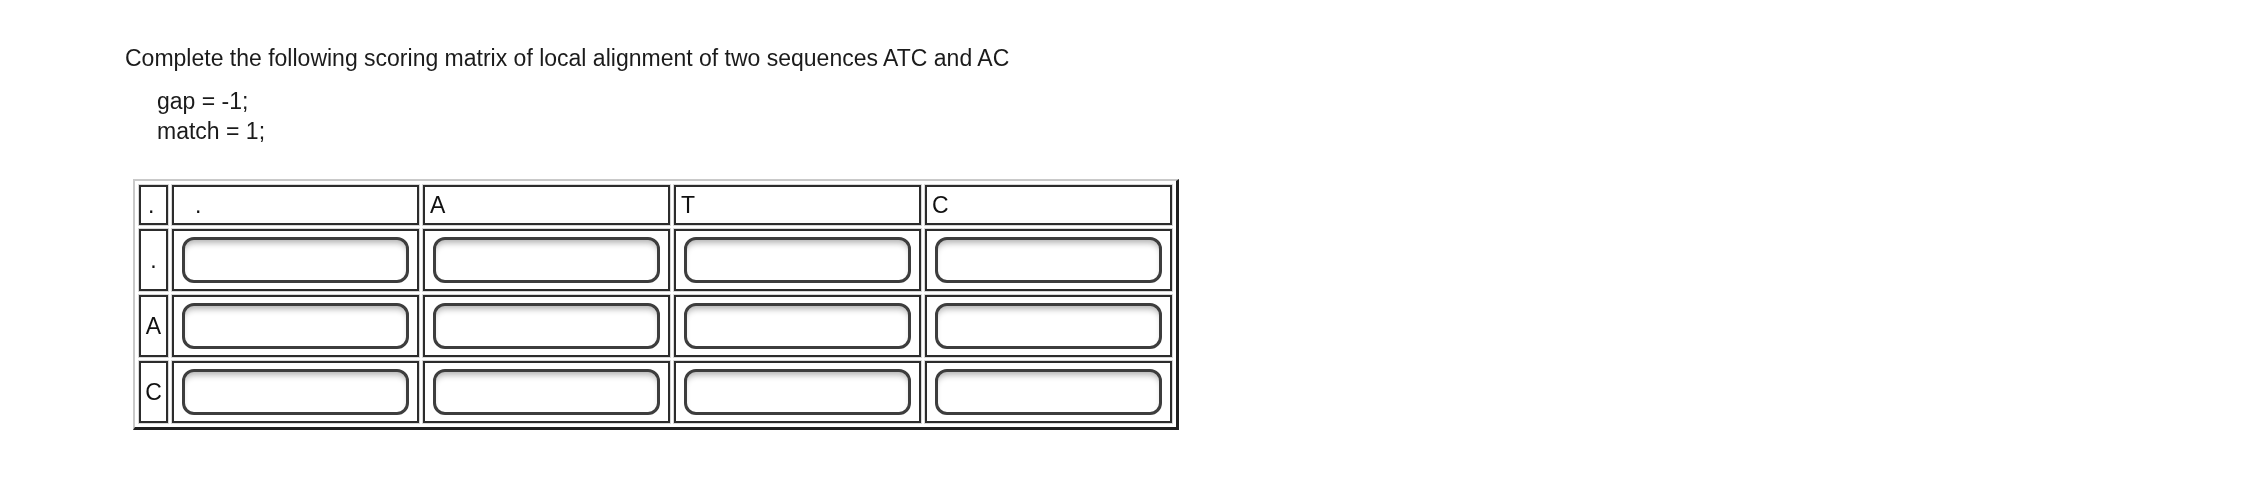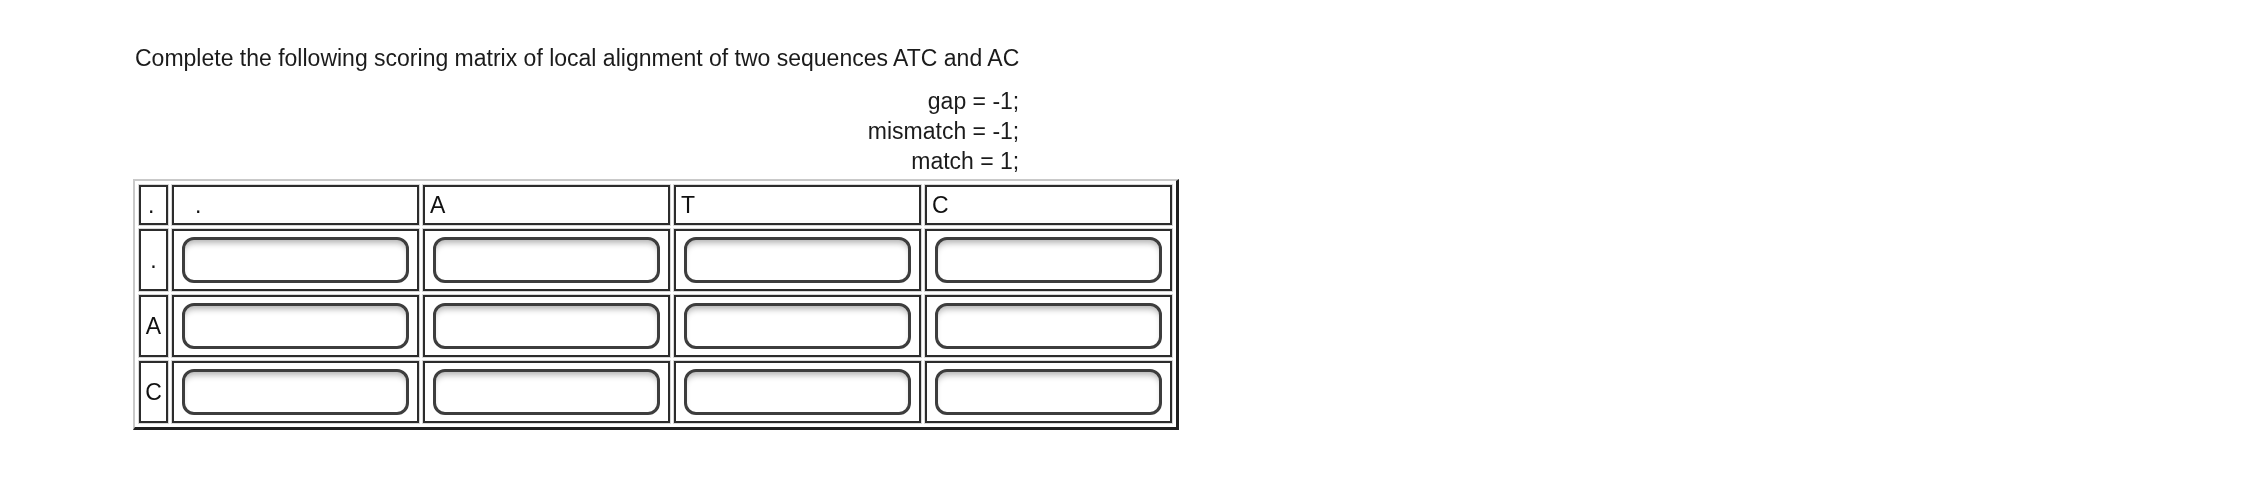--- a/index.html
+++ b/index.html
@@ -10,32 +10,31 @@
     width: 2252px;
     height: 499px;
     background: #ffffff;
     font-family: "Liberation Sans", sans-serif;
     color: #1b1b1b;
     position: relative;
     overflow: hidden;
   }
   .question-block {
     position: absolute;
-    left: 135px;
+    left: 125px;
     top: 44px;
-    text-align: right;
   }
   .prompt {
     font-size: 23px;
     line-height: 28px;
     white-space: nowrap;
   }
   .params {
     margin-top: 14px;
-    margin-left: 42px;
+    margin-left: 32px;
     font-size: 23px;
     line-height: 30px;
   }
   table.matrix-table {
     position: absolute;
     left: 133px;
     top: 179px;
     width: 1046px;
     table-layout: fixed;
     border-collapse: separate;
@@ -92,21 +91,20 @@
     box-sizing: border-box;
   }
 </style>
 </head>
 <body>
 
 <div class="question-block">
   <div class="prompt">Complete the following scoring matrix of local alignment of two sequences ATC and AC</div>
   <div class="params">
     <div>gap = -1;</div>
-    <div>mismatch = -1;</div>
     <div>match = 1;</div>
   </div>
 </div>
 
 <table class="matrix-table">
   <colgroup>
     <col class="label-col">
     <col>
       <col>
       <col>

